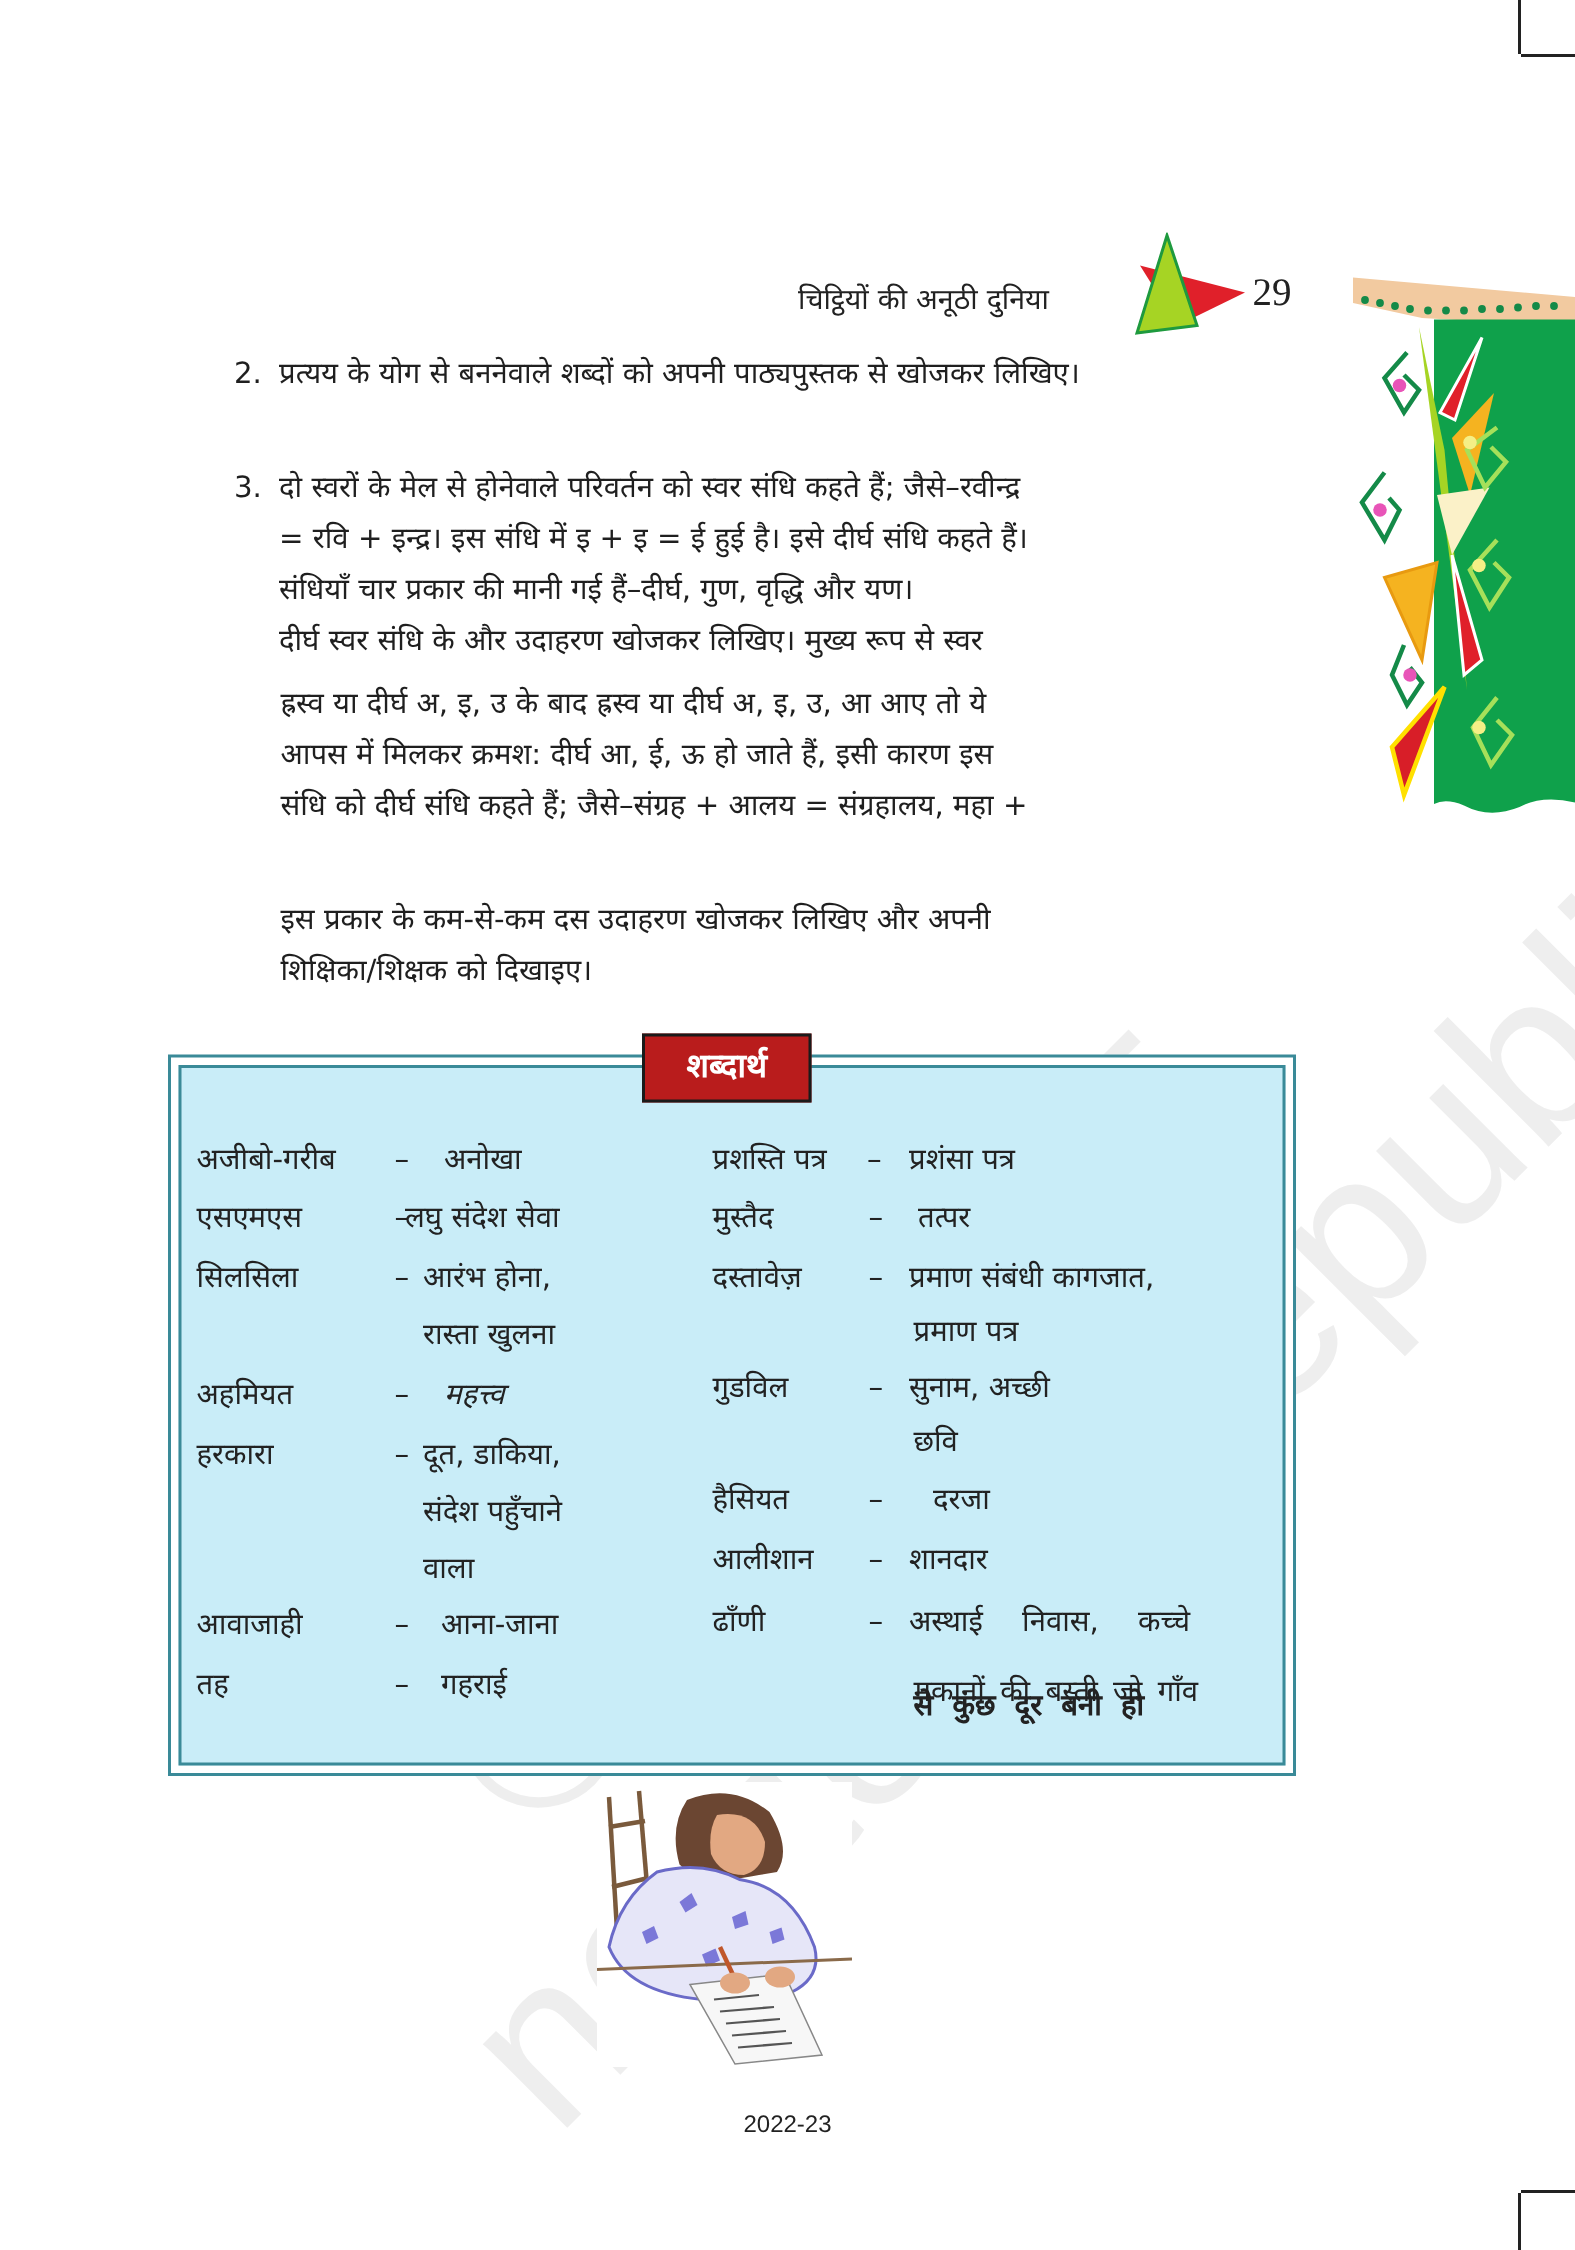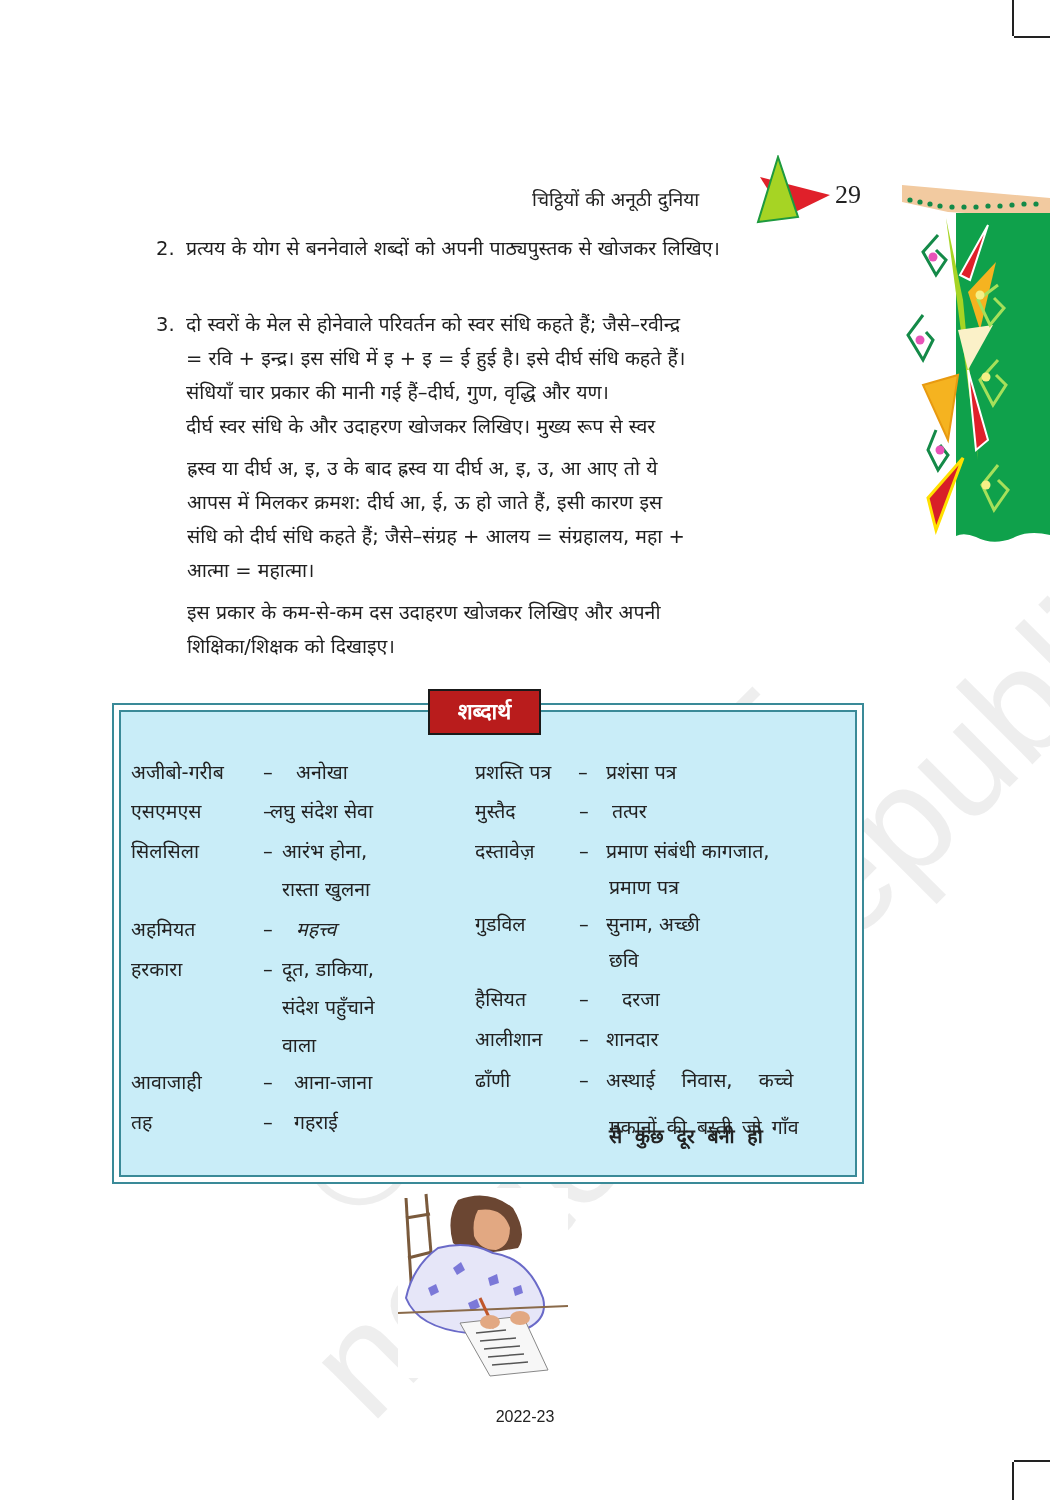--- a/index.html
+++ b/index.html
@@ -135,21 +135,20 @@
     <div>= रवि + इन्द्र। इस संधि में इ + इ = ई हुई है। इसे दीर्घ संधि कहते हैं।</div>
     <div>संधियाँ चार प्रकार की मानी गई हैं–दीर्घ, गुण, वृद्धि और यण।</div>
     <div>दीर्घ स्वर संधि के और उदाहरण खोजकर लिखिए। मुख्य रूप से स्वर</div>
   </div>
 </div>
 
 <div class="para" style="top:452px;">
   <div>ह्रस्व या दीर्घ अ, इ, उ के बाद ह्रस्व या दीर्घ अ, इ, उ, आ आए तो ये</div>
   <div>आपस में मिलकर क्रमश: दीर्घ आ, ई, ऊ हो जाते हैं, इसी कारण इस</div>
   <div>संधि को दीर्घ संधि कहते हैं; जैसे–संग्रह + आलय = संग्रहालय, महा +</div>
-  <div>आत्मा = महात्मा।</div>
 </div>
 
 <div class="para" style="top:596px;">
   <div>इस प्रकार के कम-से-कम दस उदाहरण खोजकर लिखिए और अपनी</div>
   <div>शिक्षिका/शिक्षक को दिखाइए।</div>
 </div>
 
 <div class="gloss-outer">
   <div class="gloss-inner"></div>
 </div>

